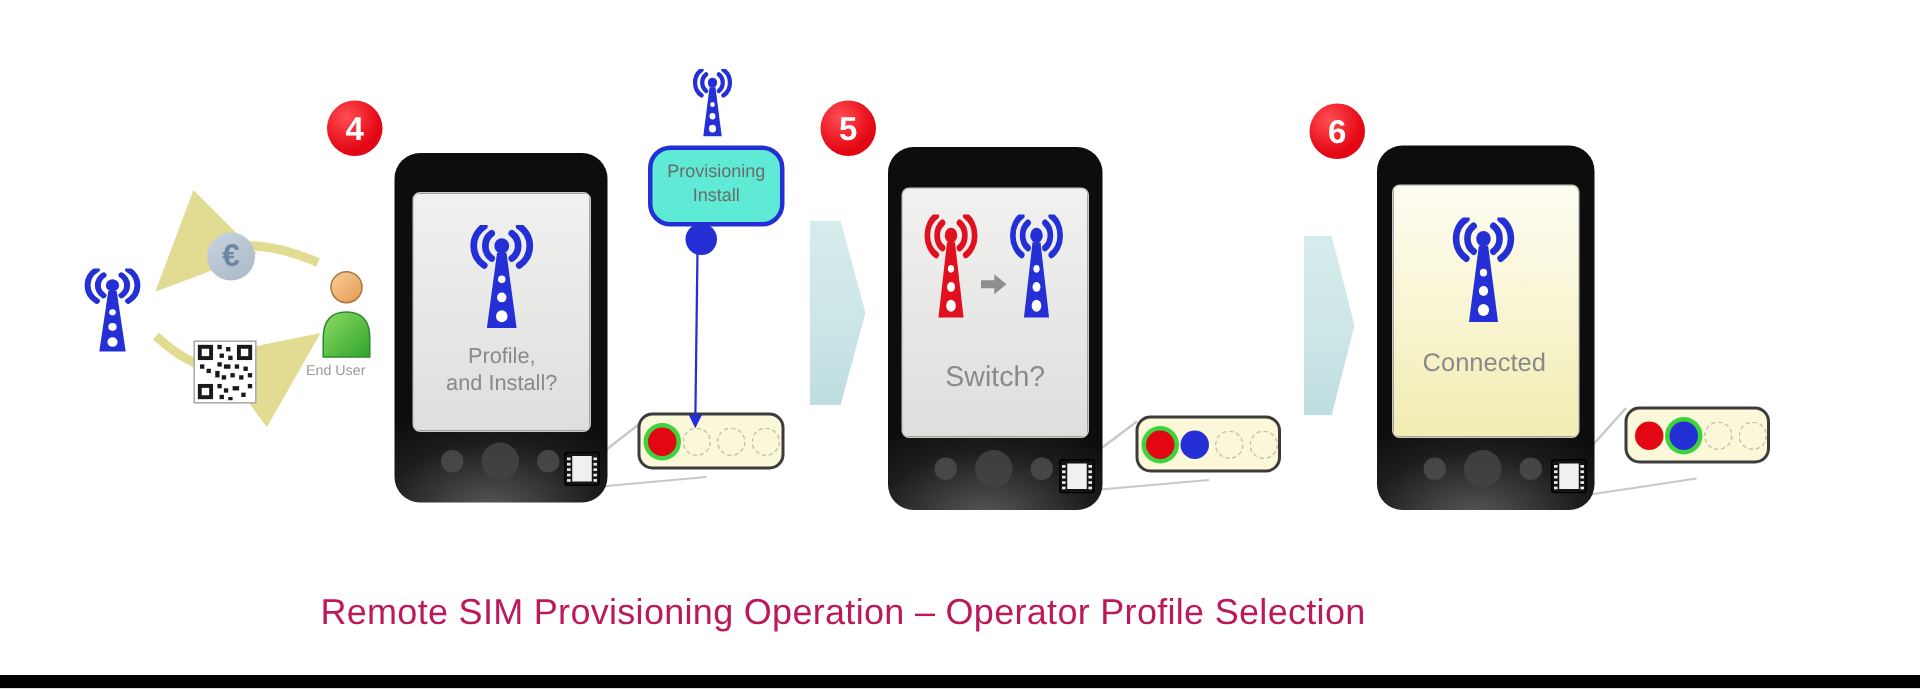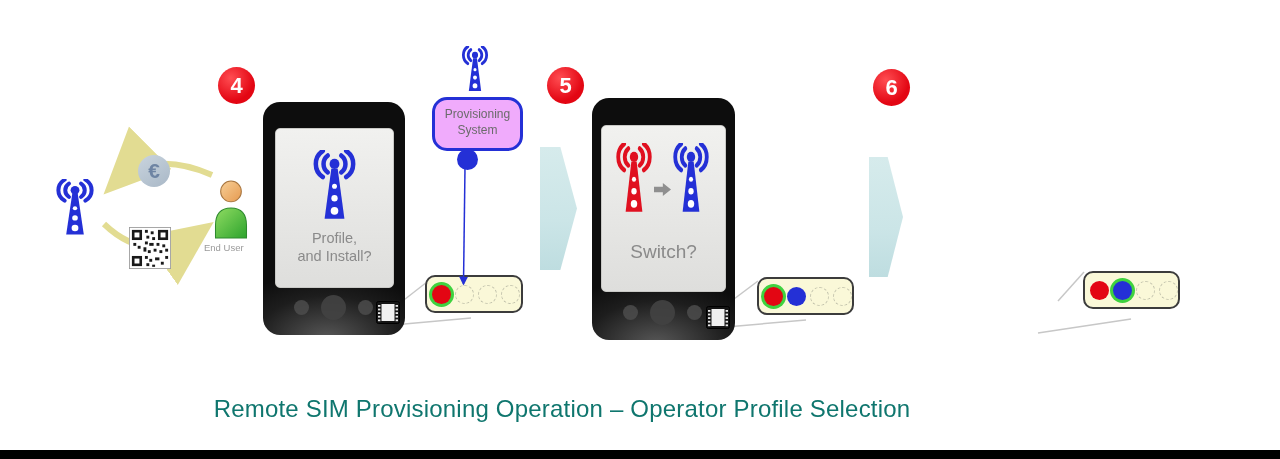--- a/index.html
+++ b/index.html
@@ -59,21 +59,21 @@
   }
   .slot{width:19px;height:19px;border-radius:50%;box-sizing:border-box;flex:0 0 auto;}
   .slot.red{background:var(--red,#e30613);}
   .slot.blue{background:var(--blue,#2430d6);}
   .slot.ring{box-shadow:0 0 0 3px var(--green,#3fd23f);}
   .slot.empty{background:transparent;border:1.5px dashed #c3c3ad;}
 
   
   .prov-box{
     position:absolute;left:432px;top:97px;width:91px;height:54px;z-index:5;
-    background:#f0abfc;border:3.5px solid var(--blue,#2430d6);border-radius:15px;box-sizing:border-box;
+    background:#5eead4;border:3.5px solid var(--blue,#2430d6);border-radius:15px;box-sizing:border-box;
   }
   .prov-label{margin-top:7px;text-align:center;font-size:12px;color:#6b6b6b;line-height:1.3;}
   .prov-dot{
     position:absolute;left:22px;top:49px;width:21px;height:21px;border-radius:50%;
     background:var(--blue,#2430d6);
   }
 
   
   .euro{
     position:absolute;left:138px;top:155px;width:32px;height:32px;border-radius:50%;z-index:3;
@@ -86,21 +86,21 @@
   }
 
   
   .gray-arrow{
     position:absolute;background:#8f8f8f;z-index:5;
     clip-path:polygon(0 32%,52% 32%,52% 6%,100% 50%,52% 94%,52% 68%,0 68%);
   }
 
   .caption{
     position:absolute;left:0;top:395px;width:1124px;text-align:center;
-    font-size:24px;color:#0f766e;z-index:3;letter-spacing:.2px;
+    font-size:24px;color:#be185d;z-index:3;letter-spacing:.2px;
   }
   .bottom-bar{position:absolute;left:0;top:450px;width:1280px;height:9px;background:#000;z-index:3;}
 
   
   .yellow-line{stroke:var(--yellow,#e2dc92);stroke-width:6;fill:none;}
   .yellow-head{fill:var(--yellow,#e2dc92);}
   .gray-line{stroke:#c7c7c7;stroke-width:1.5;}
   .blue-line{stroke:var(--blue,#2430d6);stroke-width:1.5;fill:none;}
   .blue-head{fill:var(--blue,#2430d6);}
 </style>
@@ -244,21 +244,21 @@
         <use href="#chip-sym"></use>
       </svg>
   </div>
 
   <svg class="abs ant-blue" style="left:461px;top:46px;width:28px;height:47px;z-index:5" viewBox="0 0 100 155" preserveAspectRatio="none">
       <use href="#antenna-sym"></use>
     </svg>
   <div class="prov-box">
     <div class="prov-label">
       <div>Provisioning</div>
-      <div>System</div>
+      <div>Install</div>
     </div>
     <div class="prov-dot"></div>
   </div>
 
   <div class="chev" style="left:540px;top:147px;width:37px;height:123px"></div>
   <div class="chev" style="left:869px;top:157px;width:34px;height:120px"></div>
 
   <div class="phone" style="left:592px;top:98px;width:143px;height:242px">
     <div class="screen" style="left:9px;top:27px;width:125px;height:167px"></div>
     <svg class="abs ant-red" style="left:23px;top:45px;width:38px;height:72px;z-index:5" viewBox="0 0 100 155" preserveAspectRatio="none">
@@ -272,20 +272,35 @@
       <div>Switch?</div>
     </div>
     <div class="btn btn-s" style="left:31px"></div>
     <div class="btn btn-l" style="left:58px"></div>
     <div class="btn btn-s" style="left:95px"></div>
     <svg class="chip" viewBox="0 0 24 23">
         <use href="#chip-sym"></use>
       </svg>
   </div>
 
+  <div class="phone" style="left:918px;top:97px;width:145px;height:243px">
+    <div class="screen yellow" style="left:10px;top:26px;width:125px;height:169px"></div>
+    <svg class="abs ant-blue" style="left:49px;top:48px;width:44px;height:73px;z-index:5" viewBox="0 0 100 155" preserveAspectRatio="none">
+        <use href="#antenna-sym"></use>
+      </svg>
+    <div class="screen-text" style="top:134px;font-size:17px">
+      <div>Connected</div>
+    </div>
+    <div class="btn btn-s" style="left:31px"></div>
+    <div class="btn btn-l" style="left:58px"></div>
+    <div class="btn btn-s" style="left:95px"></div>
+    <svg class="chip" viewBox="0 0 24 23">
+        <use href="#chip-sym"></use>
+      </svg>
+  </div>
 
   <div class="callout" style="left:425px;top:275px;width:98px">
       <div class="slot red ring"></div>
       <div class="slot empty"></div>
       <div class="slot empty"></div>
       <div class="slot empty"></div>
     </div>
   <div class="callout" style="left:757px;top:277px;width:97px">
       <div class="slot red ring"></div>
       <div class="slot blue"></div>

